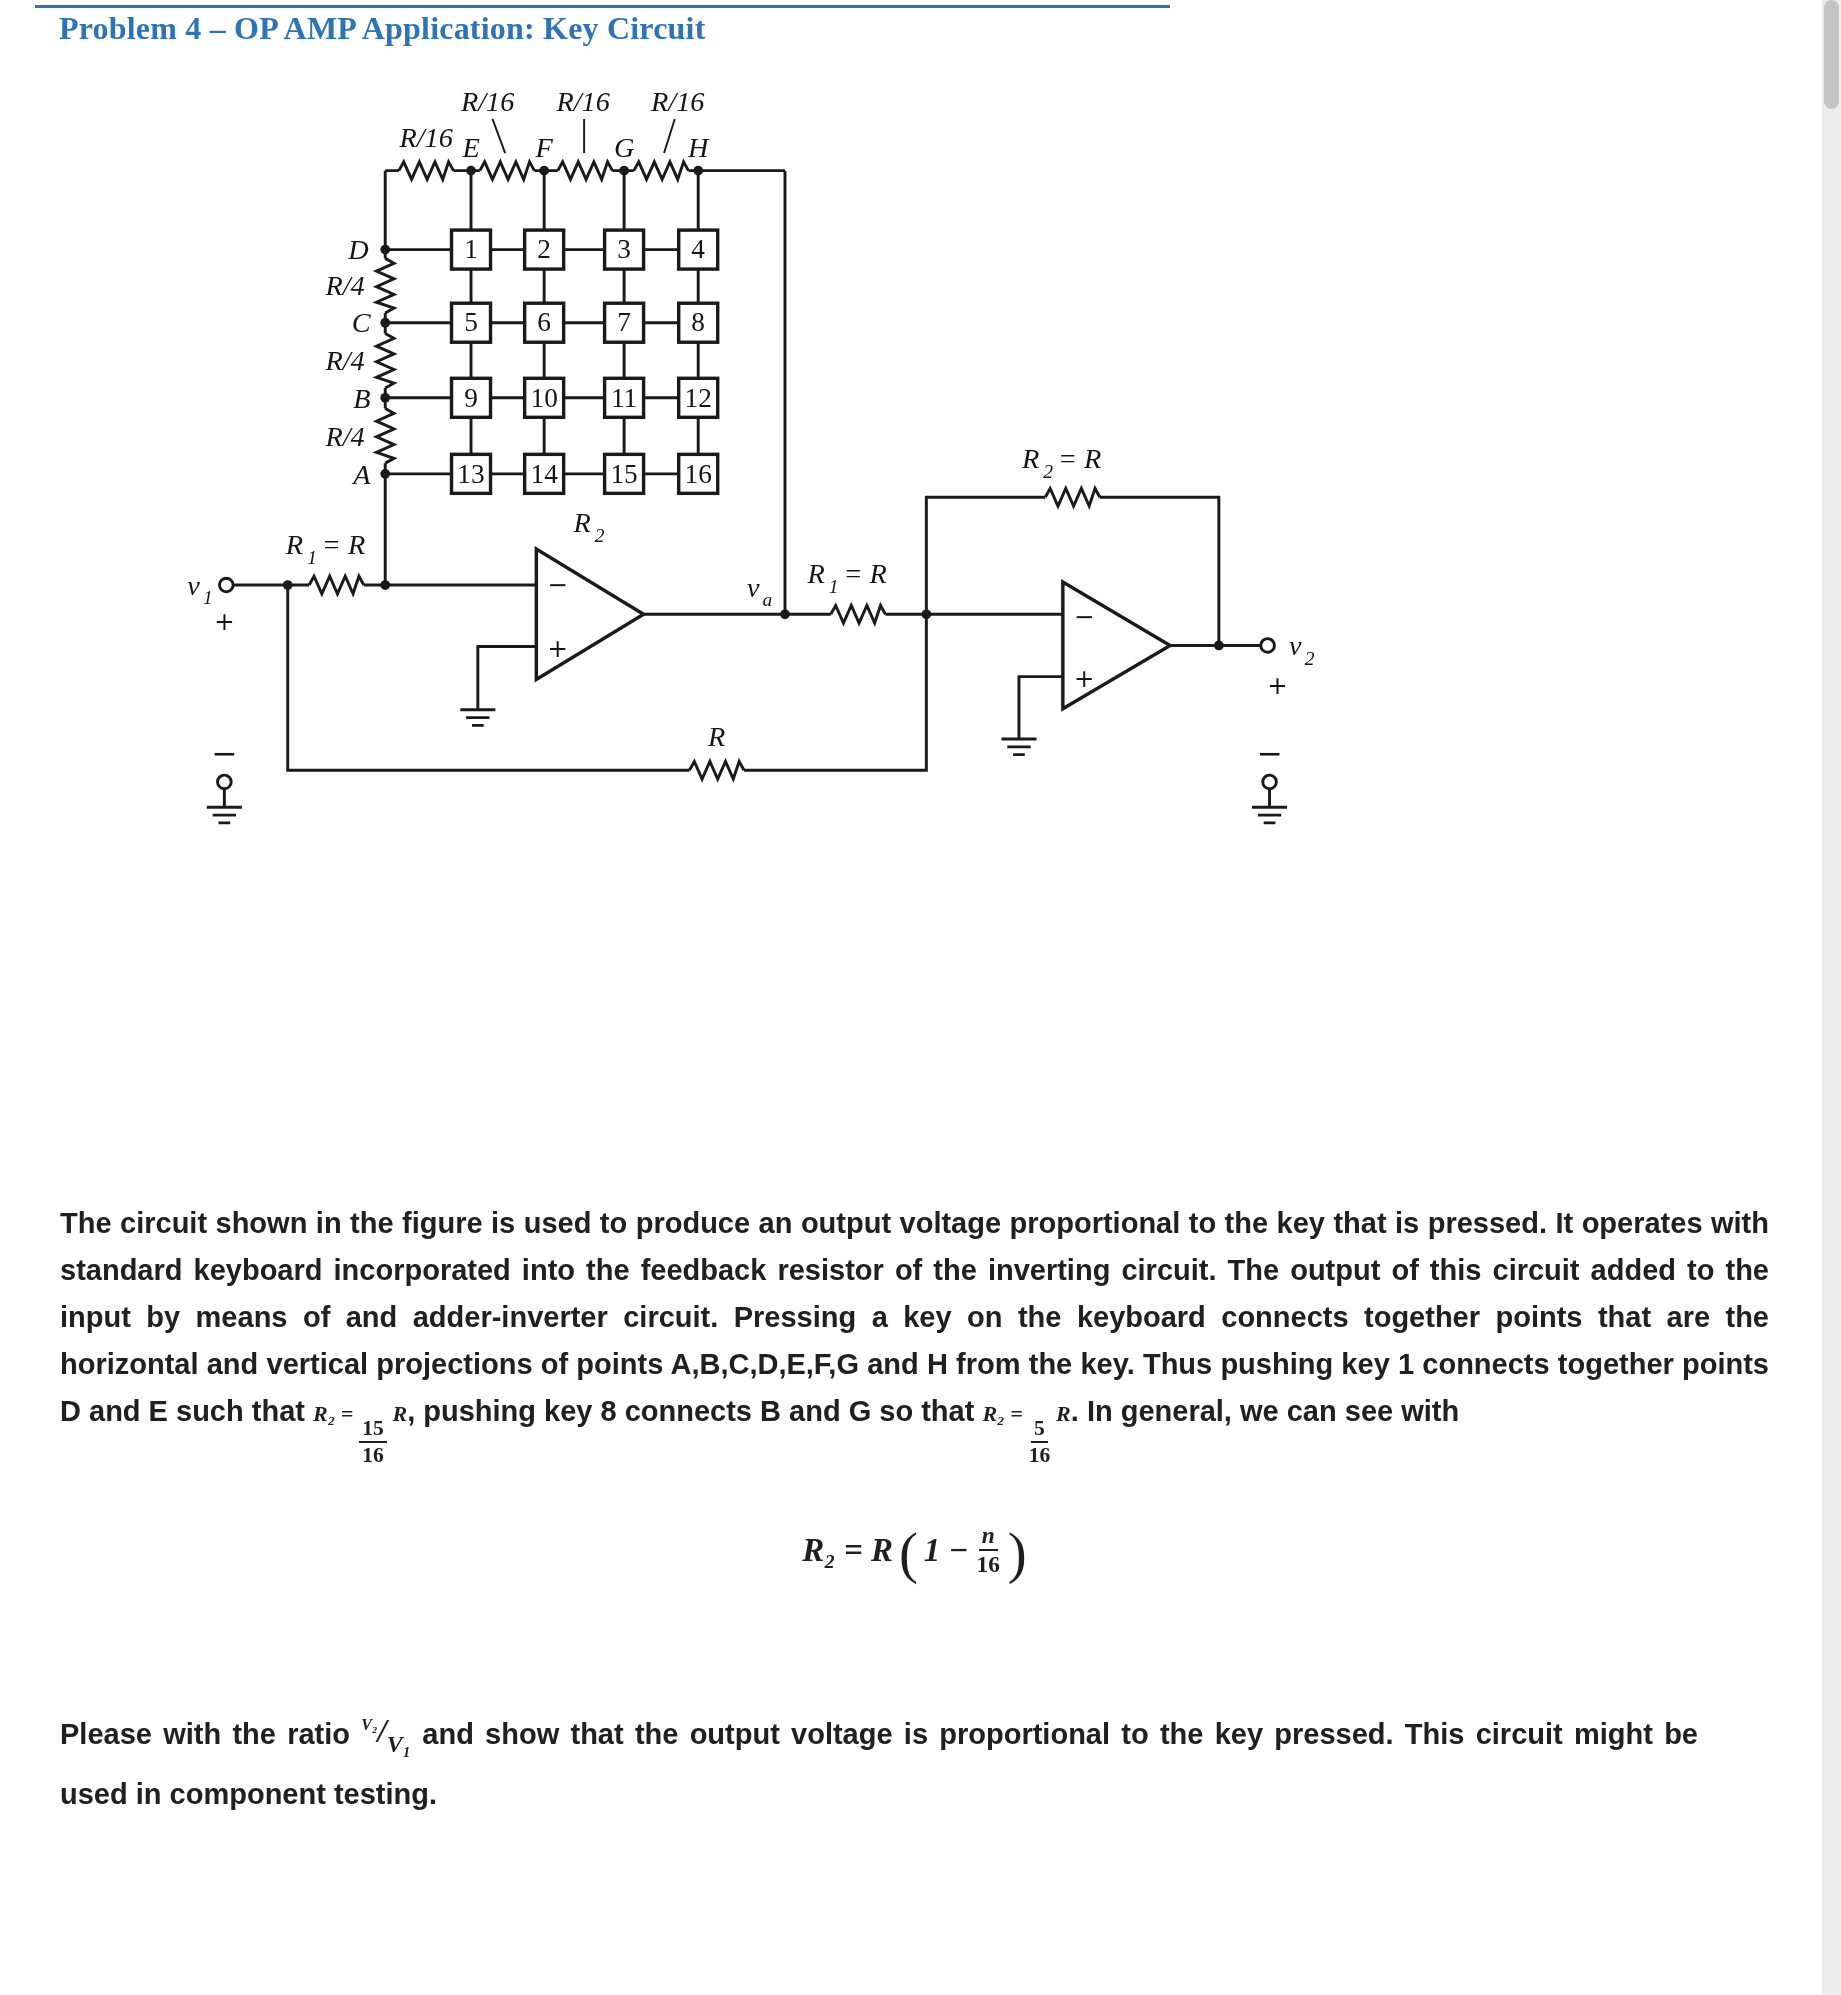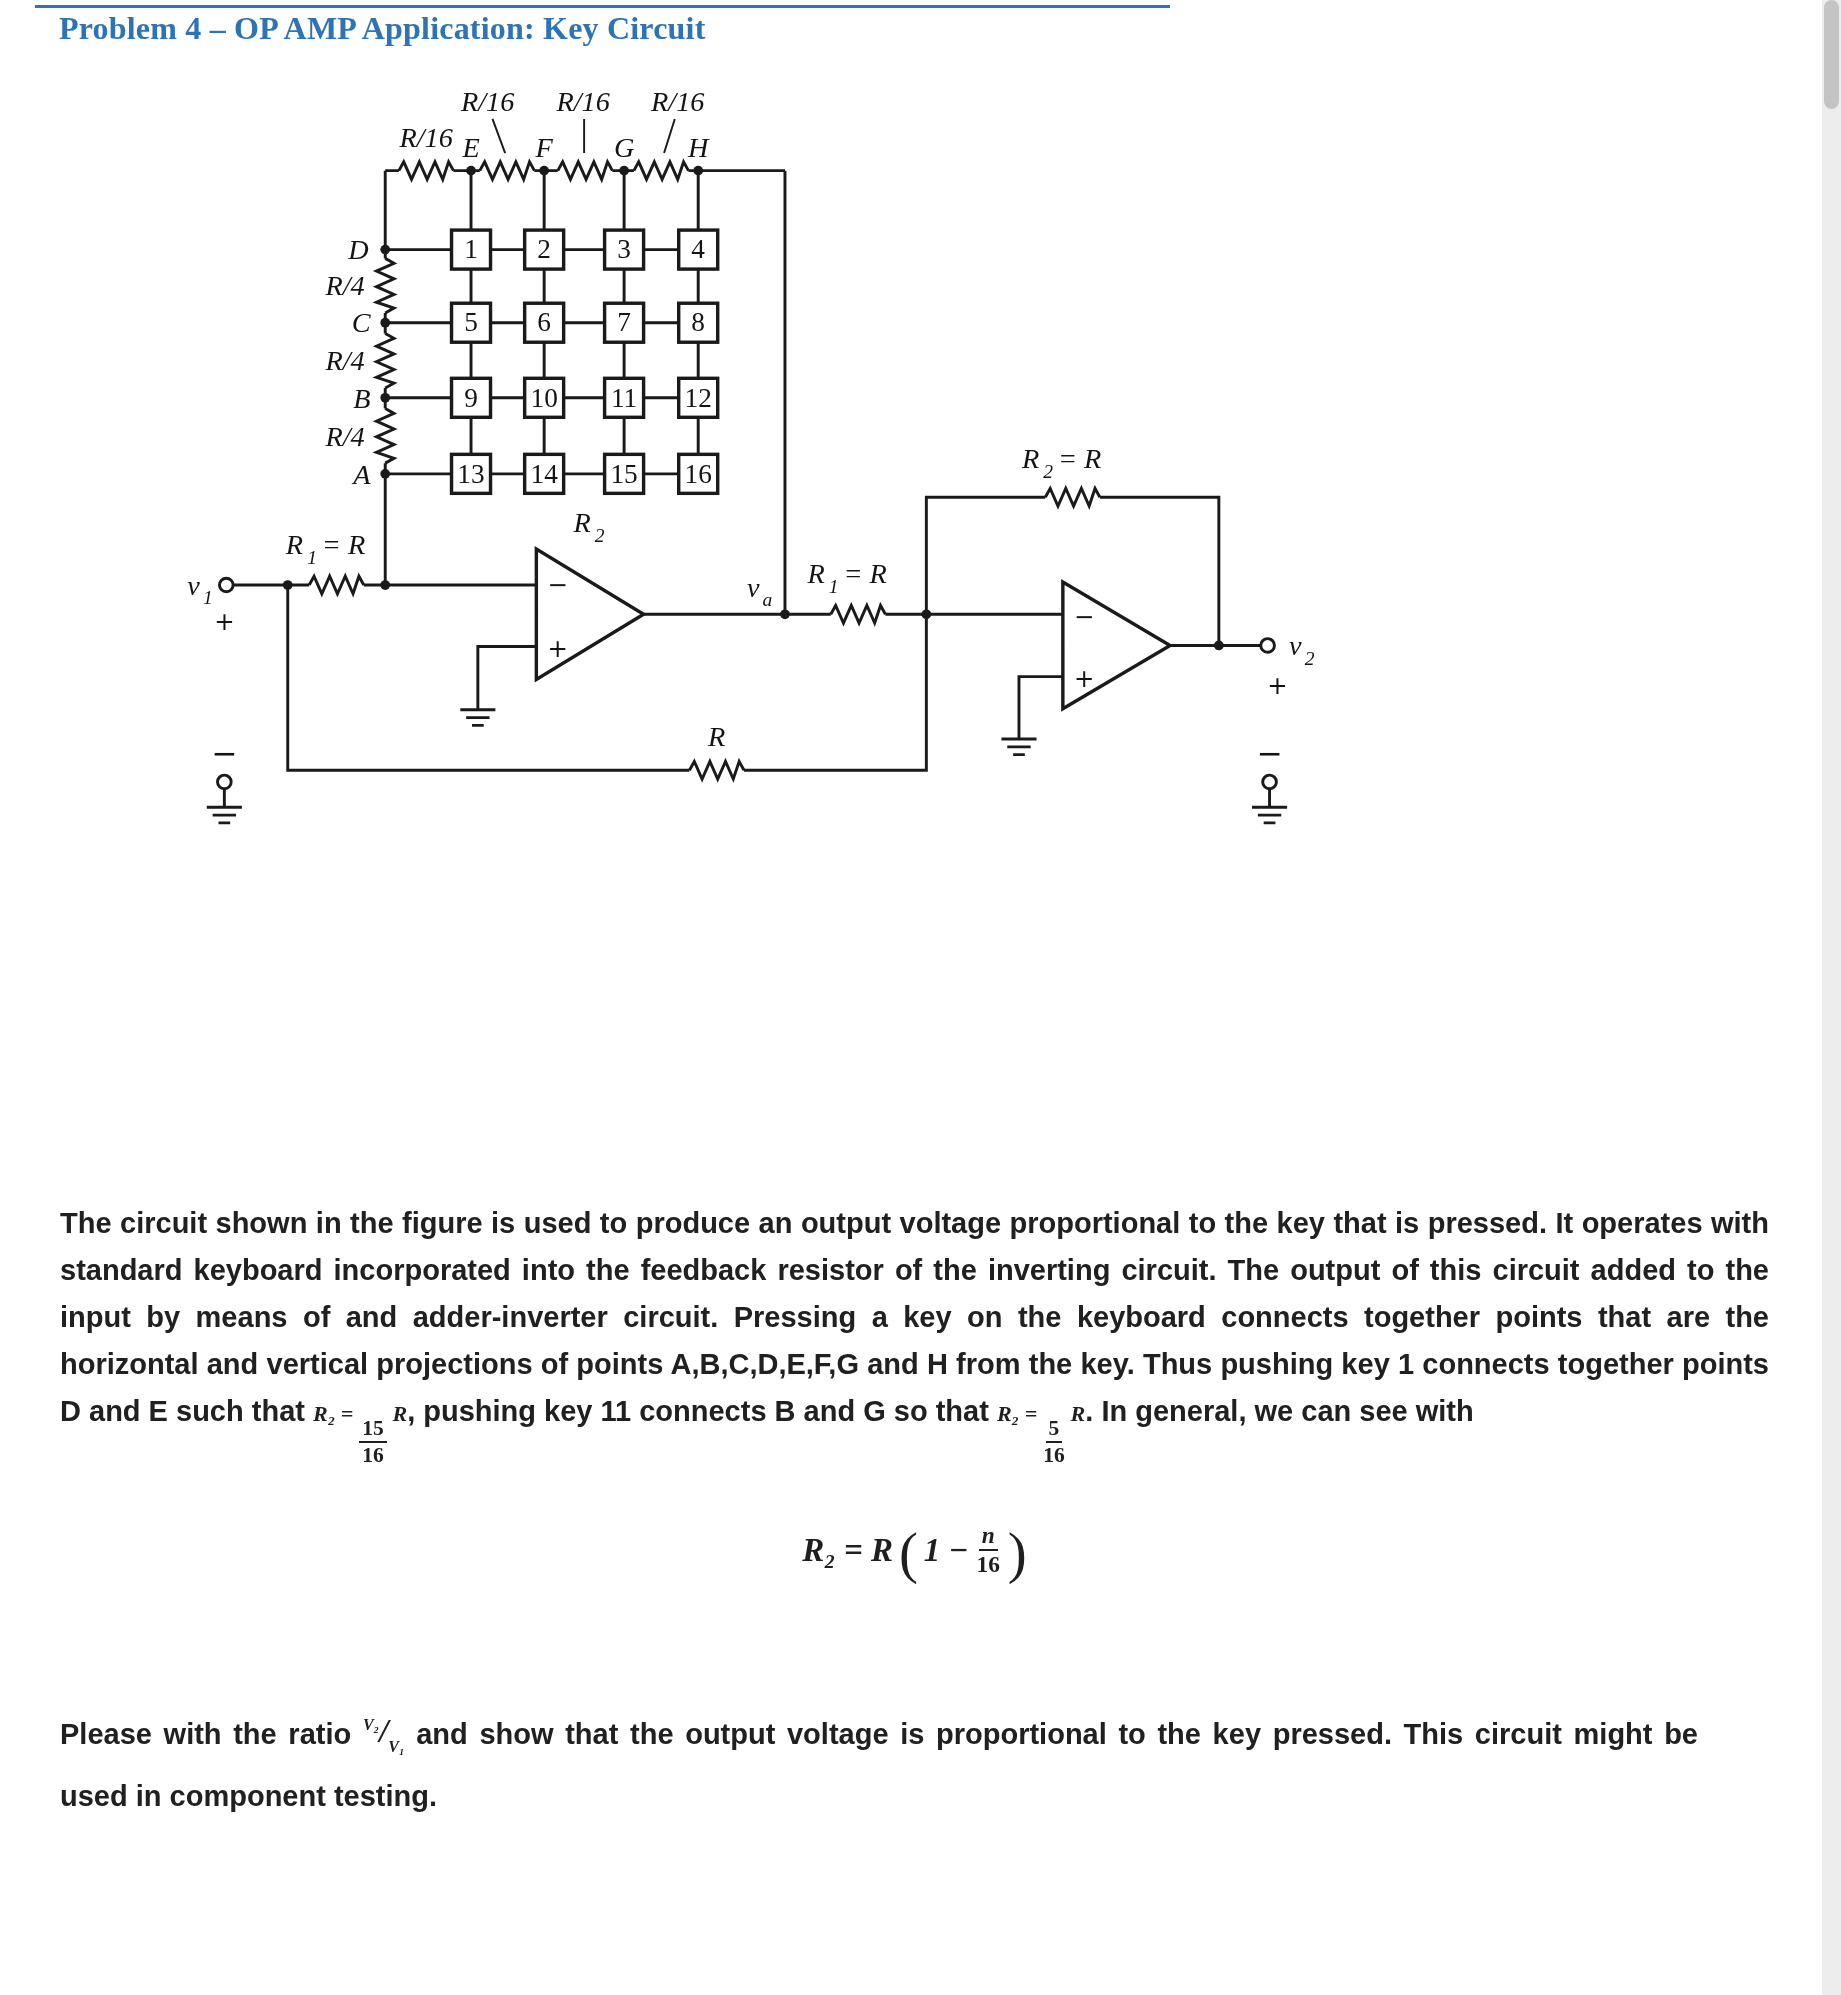--- a/index.html
+++ b/index.html
@@ -47,21 +47,21 @@
   .formula .math { font-size:33px; }
   .paren { font-family:"Liberation Serif","DejaVu Serif",serif; font-size:57px; font-weight:400;
            line-height:0; transform:translateY(2.9px); }
   .formula .frac { vertical-align:0; margin:0 2px; }
   .formula .frac .fnum { font-size:23.4px; font-style:italic; }
   .formula .frac .fden { font-size:23.4px; }
 
   .ratio { font-family:"Liberation Serif","DejaVu Serif",serif; font-weight:700; font-style:italic; white-space:nowrap; }
   .rnum { font-size:16px; vertical-align:13.7px; }
   .rslash { font-size:33px; vertical-align:2px; }
-  .rden { font-size:16px; vertical-align:-7.8px; }
+  .rden { font-size:24px; vertical-align:-7.8px; }
 
   .scrollbar { position:absolute; right:0; top:0; width:19.5px; height:1995px; background:#ededed; }
   .scroll-thumb { position:absolute; top:0; left:2px; width:15.6px; height:109px; background:#c4c4c4; border-radius:7.8px; }
 </style>
 </head>
 <body>
 
 <div class="top-rule"></div>
 <h1 class="title">Problem 4 – OP AMP Application: Key Circuit</h1>
 
@@ -254,21 +254,21 @@
     <text class="lbl" x="1322" y="672">v</text>
     <text class="lbl-sm" x="1338" y="682">2</text>
     <text class="sign" x="1310" y="712" text-anchor="middle">+</text>
     <text class="minus-lg" x="1302" y="784" text-anchor="middle">−</text>
   </g>
 </svg>
 
 <div class="para para1"><span>The circuit shown in the figure is used to produce an output voltage proportional to the key that is pressed. It operates with standard keyboard incorporated into the feedback resistor of the inverting circuit. The output of this circuit added to the input by means of and adder-inverter circuit. Pressing a key on the keyboard connects together points that are the horizontal and vertical projections of points A,B,C,D,E,F,G and H from the key. Thus pushing key 1 connects together points D and E such that </span><span class="math">R₂ =</span><span class="frac">
       <span class="fnum">15</span>
       <span class="fden">16</span>
-    </span><span class="math">R</span><span>, pushing key 11 connects B and G so that </span><span class="math">R₂ =</span><span class="frac">
+    </span><span class="math">R</span><span>, pushing key 8 connects B and G so that </span><span class="math">R₂ =</span><span class="frac">
       <span class="fnum">5</span>
       <span class="fden">16</span>
     </span><span class="math">R</span><span>. In general, we can see with</span></div>
 
 <div class="formula">
   <span class="math">R₂ = R</span>
   <span class="paren">(</span>
   <span class="math">1 −</span>
   <span class="frac">
       <span class="fnum">n</span>

